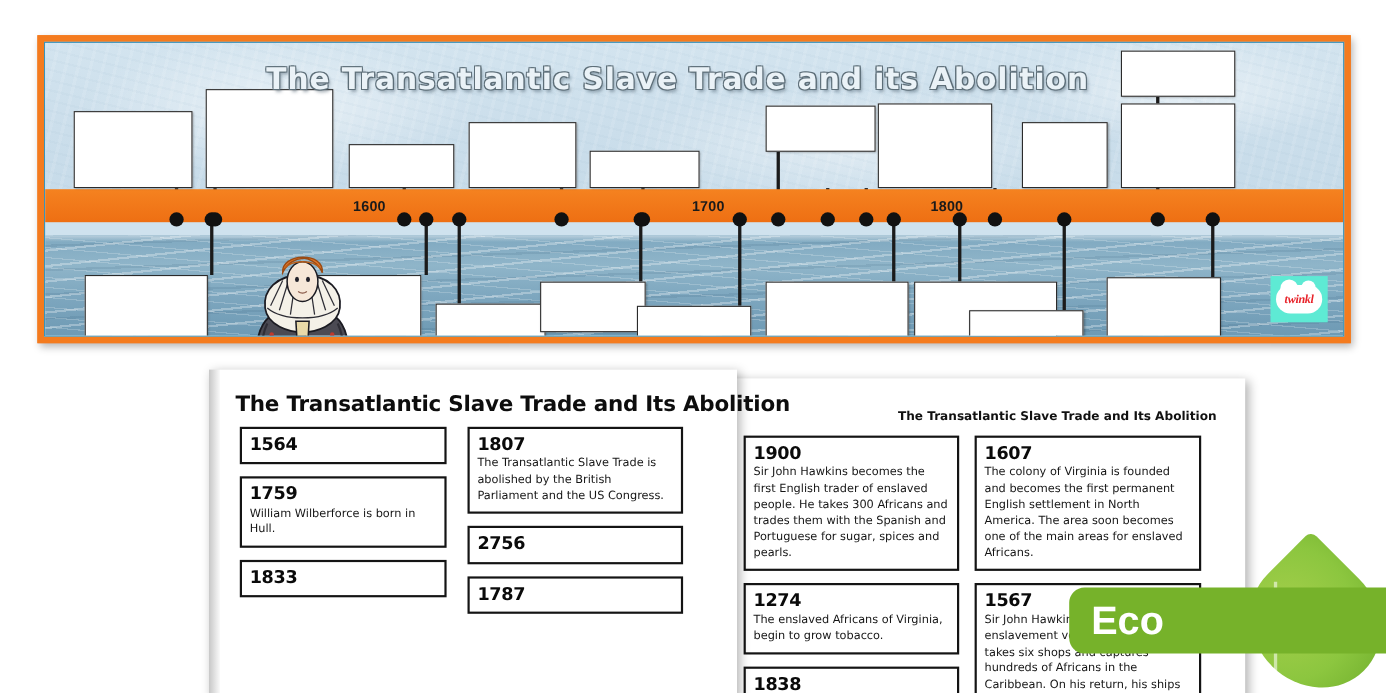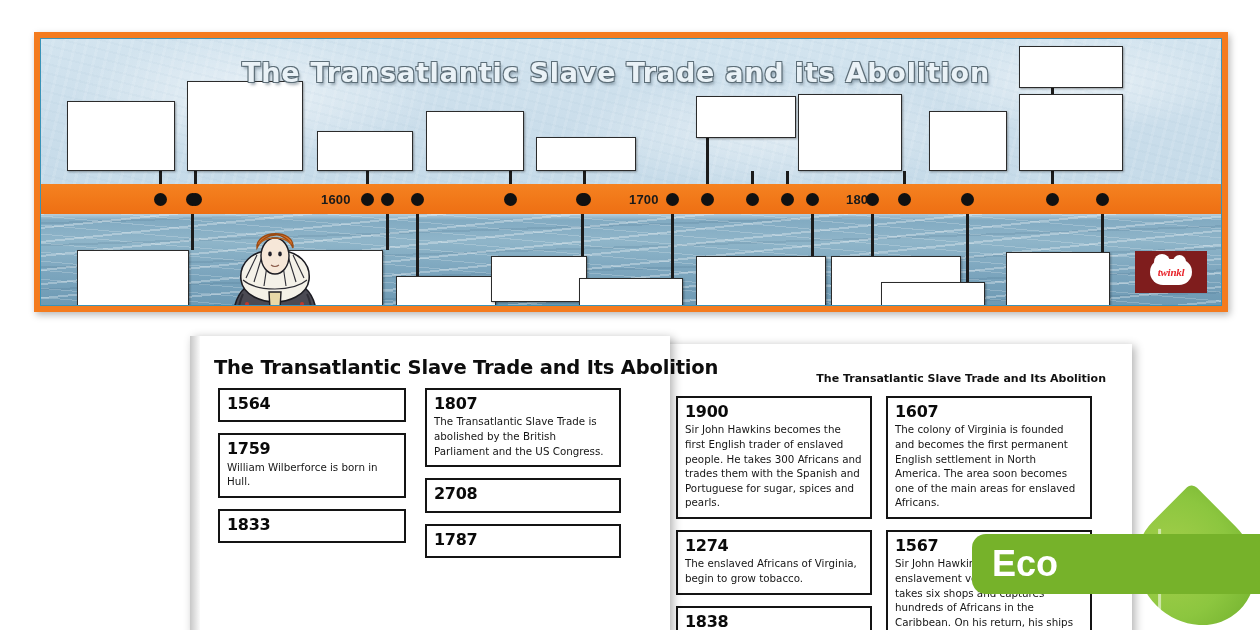--- a/index.html
+++ b/index.html
@@ -45,21 +45,21 @@
   #sky::after {
     content:"";
     position:absolute; inset:0;
     background:
       repeating-linear-gradient(104deg, rgba(255,255,255,0.10) 0 3px, rgba(255,255,255,0) 3px 11px),
       repeating-linear-gradient(14deg, rgba(150,180,200,0.07) 0 2px, rgba(255,255,255,0) 2px 9px);
   }
 
   
   #timeline-band {
-    position: absolute; left: 0; right: 0; top: 145px; height: 30px;
+    position: absolute; left: 0; right: 0; top: 133px; height: 30px;
     background: linear-gradient(180deg,#f58220 0%, #ee6f13 100%);
     z-index: 5;
   }
   .tl-year {
     position: absolute;
     top: 50%; transform: translateY(-50%);
     font-family: "Liberation Sans", sans-serif;
     font-weight: bold;
     font-size: 13px;
     color: #1a1a1a;
@@ -114,22 +114,22 @@
     position: absolute;
     left: 186px; top: 183px;
     width: 96px; height: 122px;
     z-index: 6;
   }
 
   
   #twinkl-logo {
     position: absolute;
     right: 14px; bottom: 12px;
-    width: 72px; height: 42px;
-    background: #7f1d1d;
+    width: 52px; height: 42px;
+    background: #5eead4;
     z-index: 9;
     display: flex; align-items: center; justify-content: center;
   }
   #twinkl-cloud {
     position: relative;
     width: 42px; height: 26px;
     background: #ffffff;
     border-radius: 14px;
     display: flex; align-items: center; justify-content: center;
   }
@@ -440,21 +440,21 @@
         <div class="fact-box">
           <div class="fact-year">1833</div>
         </div>
       </div>
     <div class="fact-col" id="lp-col-right" style="left:235px; top:52px; width:196px;">
         <div class="fact-box">
           <div class="fact-year">1807</div>
           <div class="fact-text">The Transatlantic Slave Trade is abolished by the British Parliament and the US Congress.</div>
         </div>
         <div class="fact-box">
-          <div class="fact-year">2708</div>
+          <div class="fact-year">2756</div>
         </div>
         <div class="fact-box">
           <div class="fact-year">1787</div>
         </div>
       </div>
   </div>
 
 </div>
 
 <div id="eco-badge">

